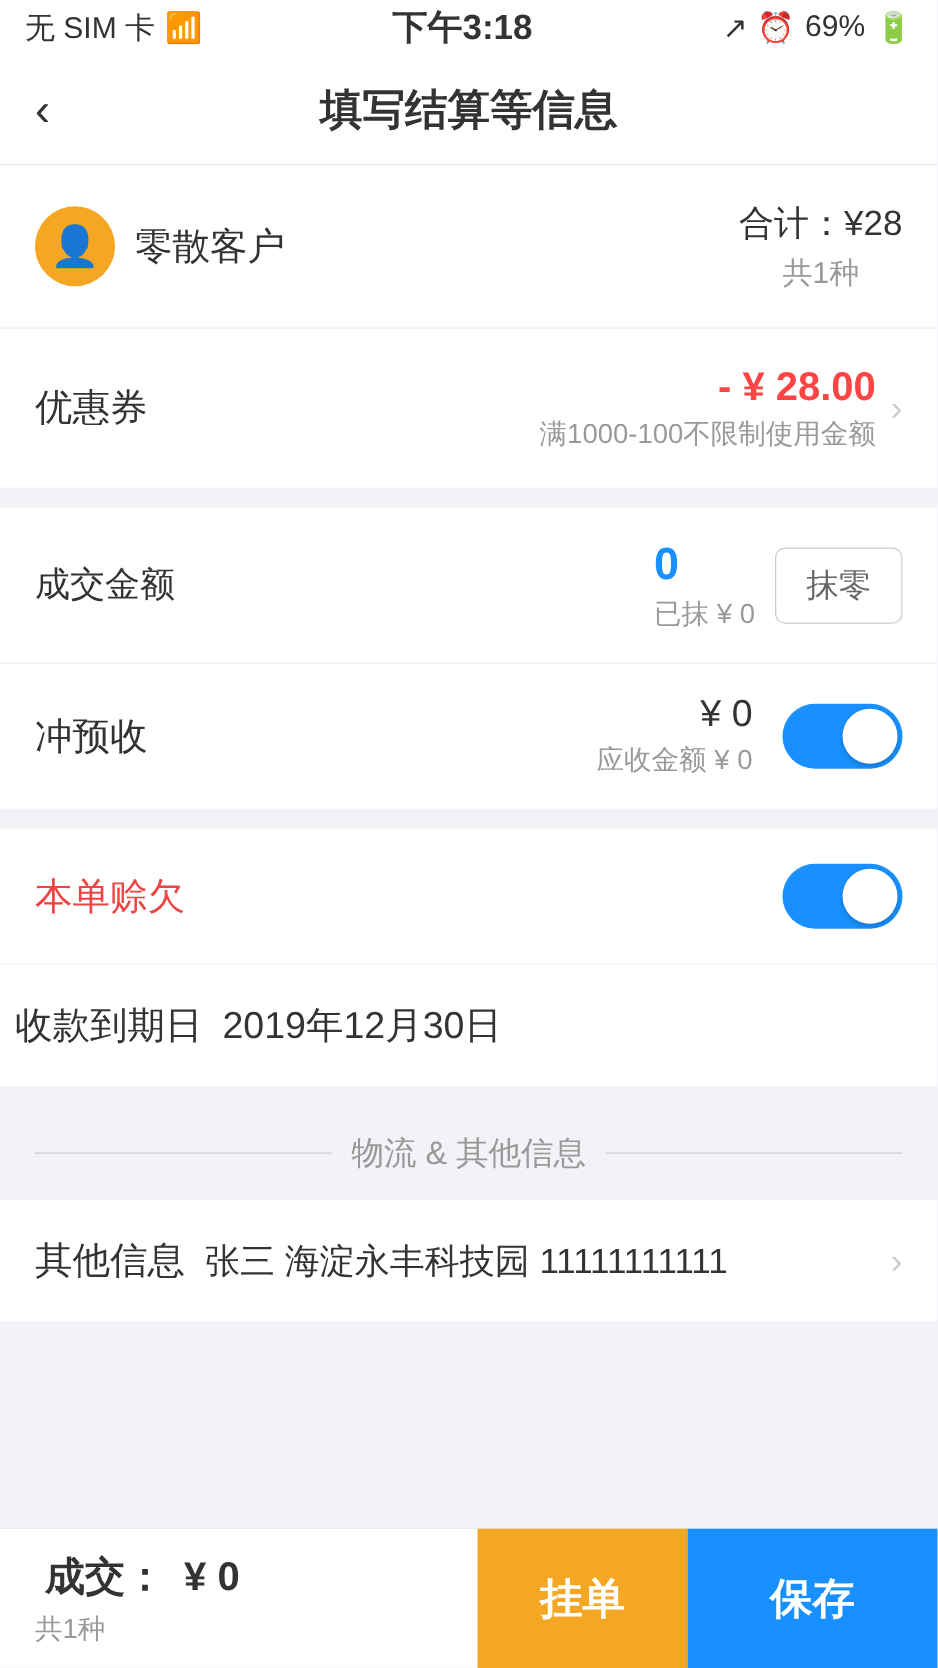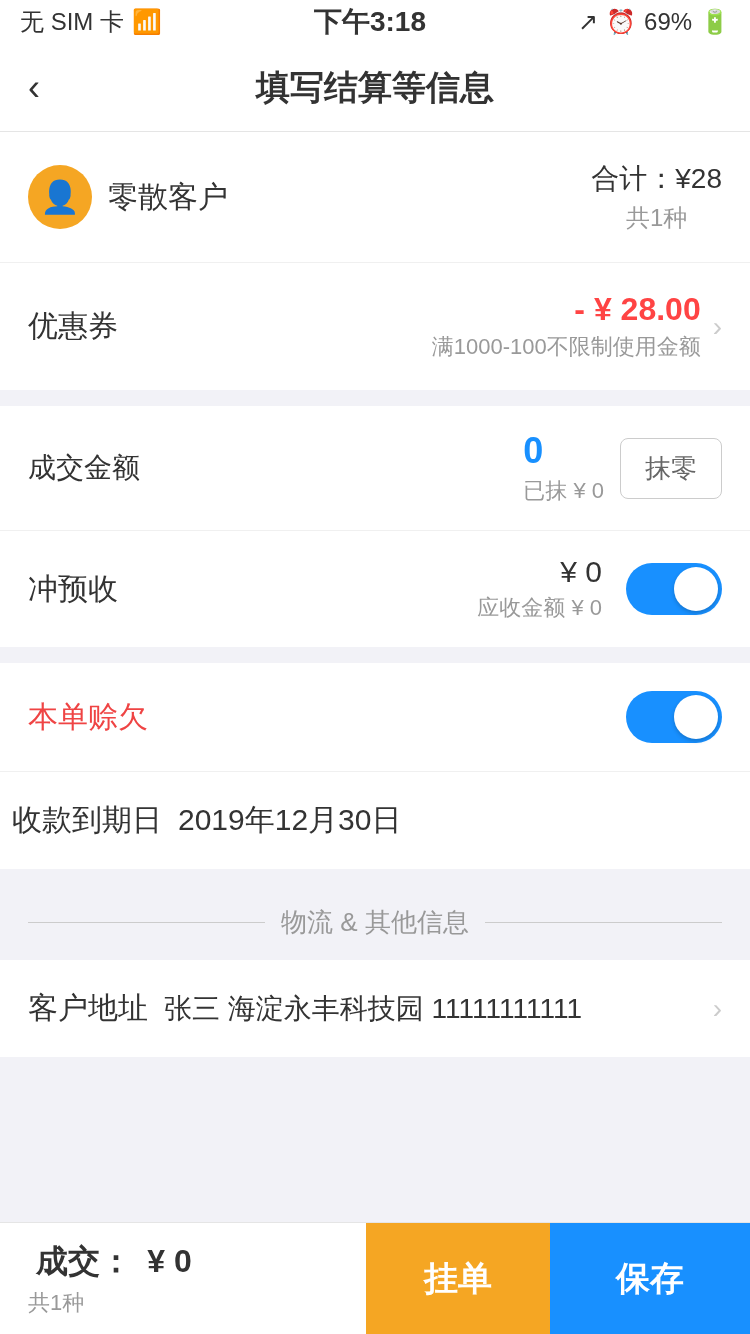--- a/index.html
+++ b/index.html
@@ -334,21 +334,21 @@
       font-size: 32px;
       font-weight: 600;
       margin-left: 8px;
     }
     .bottom-count {
       font-size: 22px;
       color: #999;
       margin-top: 4px;
     }
     .btn-hold {
-      width: 184px;
+      width: 168px;
       height: 112px;
       background: #f5a623;
       display: flex;
       align-items: center;
       justify-content: center;
       font-size: 34px;
       color: #fff;
       font-weight: 600;
       cursor: pointer;
     }
@@ -453,21 +453,21 @@
   </div>
 
   <div class="logistics-divider">
     <div class="divider-line"></div>
     <span class="divider-text">物流 &amp; 其他信息</span>
     <div class="divider-line"></div>
   </div>
 
   <div class="address-section">
     <div class="address-row">
-      <span class="address-label">客户地址</span>
+      <span class="address-label">其他信息</span>
       <span class="address-value">张三 海淀永丰科技园 11111111111</span>
       <span class="chevron-right">›</span>
     </div>
   </div>
 
 </div>
 
 <div class="bottom-bar">
   <div class="bottom-info">
     <div class="bottom-deal">

